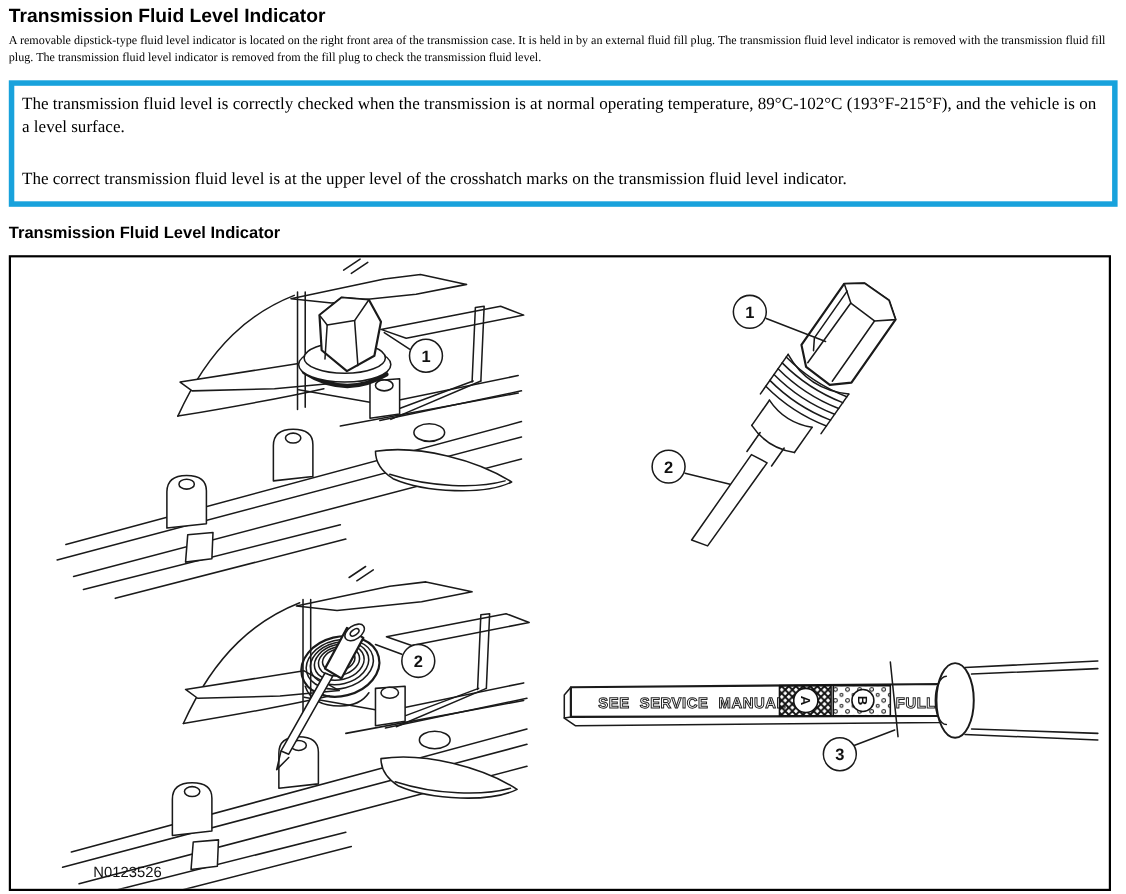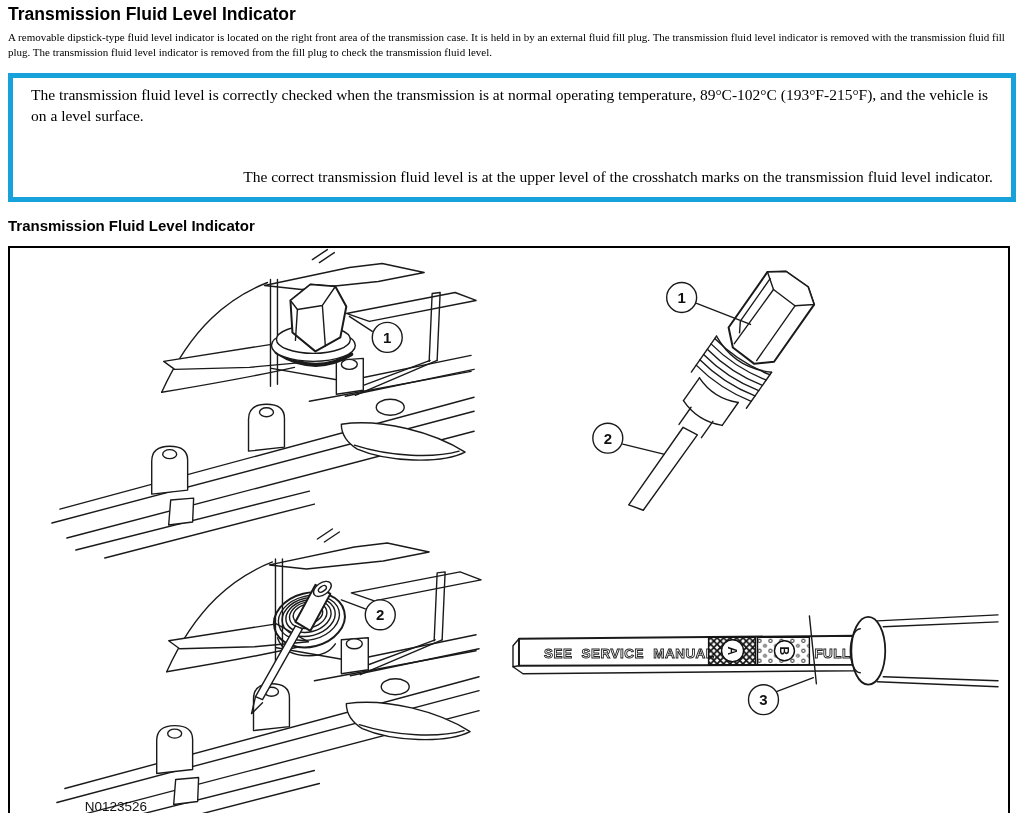--- a/index.html
+++ b/index.html
@@ -1,22 +1,22 @@
 <!DOCTYPE html>
 <html><head>
 <meta charset="utf-8">
 <style>
   html,body{margin:0;padding:0;background:#fff;}
   body{width:1024px;font-family:"Liberation Serif",serif;color:#000;}
   .page{padding:2px 8px 4px;}
   .doc-title{font-family:"Liberation Sans",sans-serif;font-weight:bold;font-size:17.5px;margin:2px 0 5px;}
   .intro{font-size:11px;line-height:1.36;margin:0;}
-  .note-box{border:5px solid #ef4444;margin-top:13px;padding:6px 18px 10px;}
+  .note-box{border:5px solid #ef4444;margin-top:13px;padding:6px 7px 10px;}
   .note-box p{font-size:15.5px;line-height:1.36;margin:0;}
-  .note-box p + p{margin-top:40px;text-align:right;}
+  .note-box p + p{margin-top:26px;}
   .figure-heading{font-family:"Liberation Sans",sans-serif;font-weight:bold;font-size:15px;margin:15px 0 12px;}
   .figure-frame{border:2px solid #000;width:998px;height:574px;background:#fff;}
   .figure-frame svg{display:block;width:100%;height:100%;}
   svg text{font-family:"Liberation Sans",sans-serif;}
   .lineart{stroke:#1a1a1a;stroke-width:1.4;fill:none;stroke-linecap:round;stroke-linejoin:round;}
   .callout-num{font-size:15px;font-weight:bold;fill:#111;stroke:none;text-anchor:middle;}
   .zone-letter{font-size:12px;font-weight:bold;fill:#111;stroke:none;text-anchor:middle;}
   .outline-text{fill:#fff;stroke:#222;stroke-width:0.9;font-weight:bold;font-size:13.5px;letter-spacing:0.5px;word-spacing:5px;}
   .fig-id{font-size:13.5px;fill:#111;stroke:none;}
 </style>

